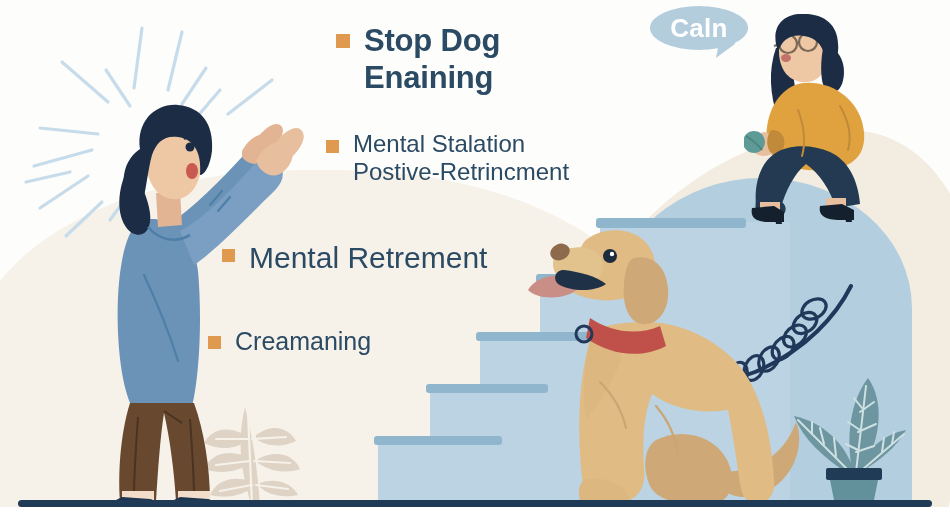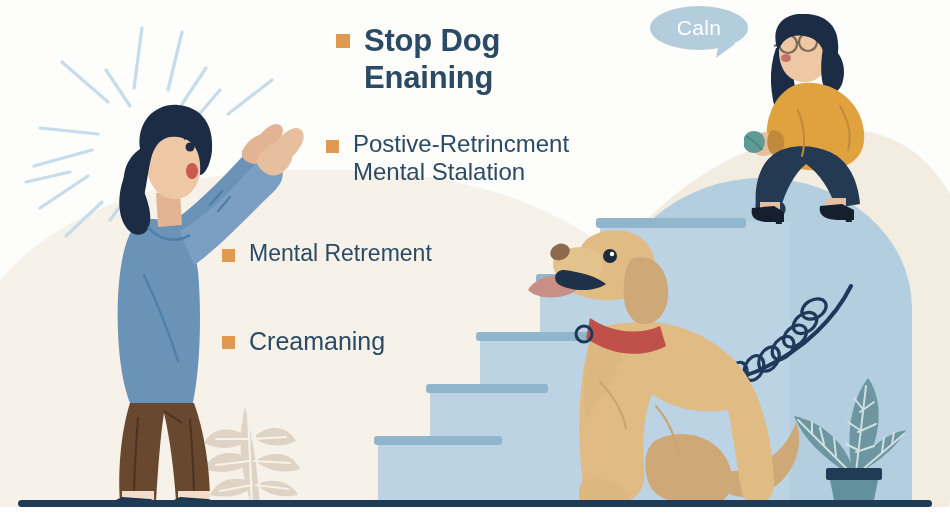--- a/index.html
+++ b/index.html
@@ -63,21 +63,21 @@
 
   
   #bubble{
     position:absolute; left:650px; top:6px;
     width:98px; height:44px;
     background:#b3cddd;
     border-radius:50%/50%;
     display:flex; align-items:center; justify-content:center;
   }
   #bubble .txt{
-    color:#ffffff; font-size:21px; font-weight:400;
+    color:#ffffff; font-size:26px; font-weight:700;
     letter-spacing:.3px;
   }
   #bubble-tail{
     position:absolute; left:718px; top:38px;
     width:0;height:0;
     border-left:16px solid #b3cddd;
     border-bottom:18px solid transparent;
     border-top:4px solid transparent;
     transform:rotate(12deg);
   }
@@ -95,23 +95,23 @@
   #b1{ left:336px; top:23px; }
   #b1 .sq{ width:14px;height:14px; margin-top:11px; }
   #b1 .btext{ font-size:31px; font-weight:700; letter-spacing:-.2px; }
 
   #b2{ left:326px; top:130px; }
   #b2 .sq{ margin-top:10px; }
   #b2 .btext{ font-size:24px; font-weight:400; }
 
   #b3{ left:222px; top:240px; }
   #b3 .sq{ margin-top:9px; }
-  #b3 .btext{ font-size:23px; font-weight:400; }
-
-  #b4{ left:222px; top:327px;justify-content:flex-end; }
+  #b3 .btext{ font-size:30px; font-weight:400; }
+
+  #b4{ left:208px; top:327px;justify-content:flex-end; }
   #b4 .sq{ margin-top:9px; }
   #b4 .btext{ font-size:25px; font-weight:400; }
 </style>
 </head>
 <body>
 
 <div id="stage">
 
   <div class="bg-cream-right"></div>
   <div class="bg-cream-left"></div>
@@ -397,22 +397,22 @@
     <span class="sq"></span>
     <div class="btext">
       <div>Stop Dog</div>
       <div>Enaining</div>
     </div>
   </div>
 
   <div class="bullets bullet-row" id="b2">
     <span class="sq"></span>
     <div class="btext">
+      <div>Mental Stalation</div>
       <div>Postive-Retrincment</div>
-      <div>Mental Stalation</div>
     </div>
   </div>
 
   <div class="bullets bullet-row" id="b3">
     <span class="sq"></span>
     <div class="btext">
       <div>Mental Retrement</div>
     </div>
   </div>
 

